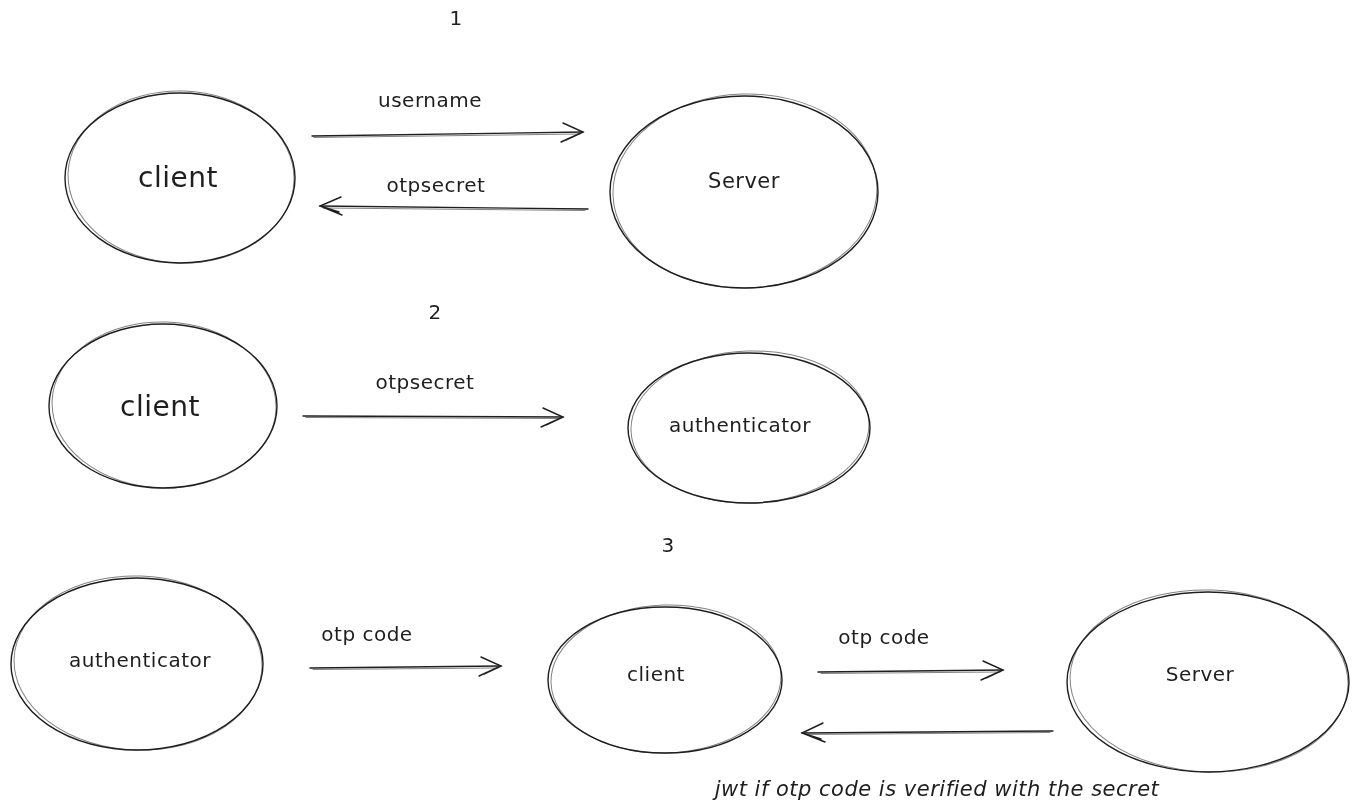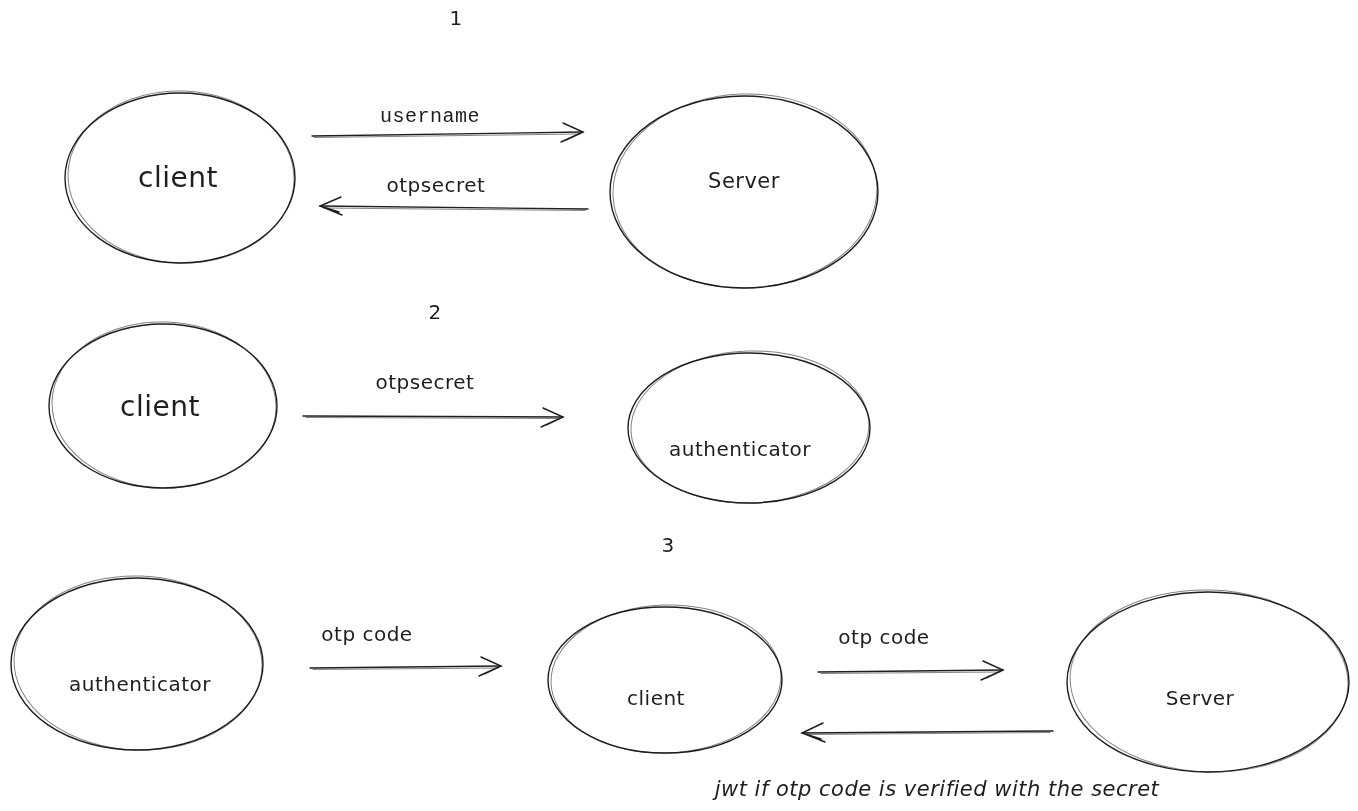--- a/index.html
+++ b/index.html
@@ -34,21 +34,21 @@
     opacity: 0.55;
   }
   .lbl {
     position: absolute;
     transform: translate(-50%, -50%);
     white-space: nowrap;
     letter-spacing: 0.5px;
     color: #1e1e1e;
   }
   .lbl.node-big   { font-size: 28px; }
-  .lbl.node       { font-size: 20px; margin-top: 24px; }
+  .lbl.node       { font-size: 20px; }
   .lbl.node-mid   { font-size: 21px; }
   .lbl.arrow-lbl  { font-size: 20px; }
   .lbl.section-no { font-size: 20px; }
   .lbl.footnote   { font-size: 21px; }
 </style>
 </head>
 <body>
 
 <div class="canvas">
 
@@ -125,21 +125,21 @@
       <path class="shape" d="M823 723 L802 733 L825 742 M821 739 L802 733"></path>
     </g>
   </svg>
 
   <div class="lbl section-no" style="left:456px; top:18px;">1</div>
   <div class="lbl section-no" style="left:435px; top:312px;">2</div>
   <div class="lbl section-no" style="left:668px; top:545px;">3</div>
 
   <div class="lbl node-big" style="left:178px; top:177px;">client</div>
   <div class="lbl node-mid" style="left:744px; top:181px;">Server</div>
-  <div class="lbl arrow-lbl" style="left:430px; top:116px;font-family:Liberation Mono, monospace;">username</div>
+  <div class="lbl arrow-lbl" style="left:430px; top:100px;">username</div>
   <div class="lbl arrow-lbl" style="left:436px; top:185px;">otpsecret</div>
 
   <div class="lbl node-big" style="left:160px; top:406px;">client</div>
   <div class="lbl node" style="left:740px; top:425px;">authenticator</div>
   <div class="lbl arrow-lbl" style="left:425px; top:382px;">otpsecret</div>
 
   <div class="lbl node" style="left:140px; top:660px;">authenticator</div>
   <div class="lbl node" style="left:656px; top:674px;">client</div>
   <div class="lbl node" style="left:1200px; top:674px;">Server</div>
   <div class="lbl arrow-lbl" style="left:367px; top:634px;">otp code</div>

